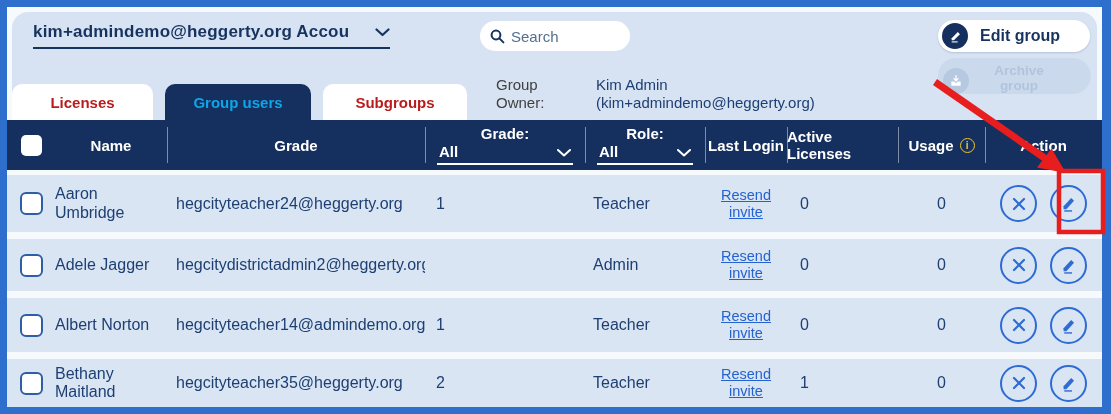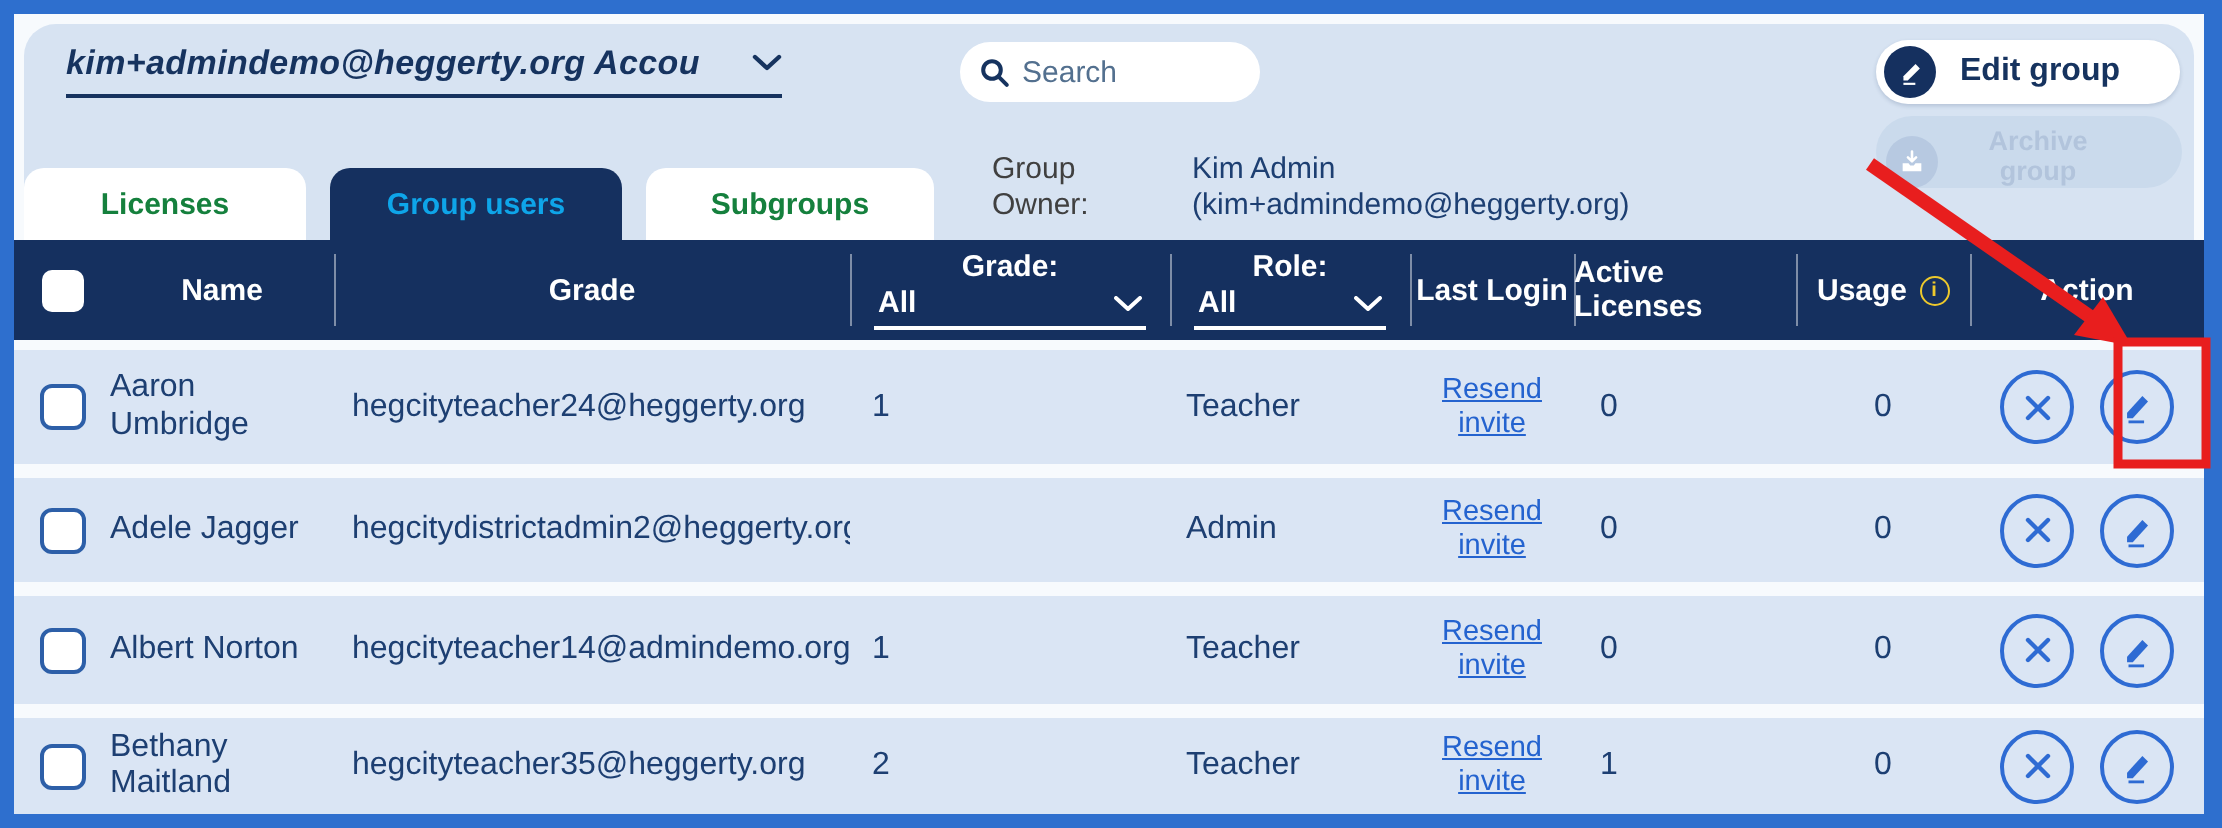--- a/index.html
+++ b/index.html
@@ -21,21 +21,20 @@
     position: absolute; left: 12px; top: 12px; width: 1085px; height: 108px;
     background: #d7e3f2; border-radius: 16px 16px 0 0; z-index: 1;
   }
 
   
   .account-select {
     position: absolute; left: 33px; top: 22px; z-index: 3;
     display: inline-flex; align-items: center; gap: 26px;
     padding-bottom: 5px; border-bottom: 2px solid #16335f;
     cursor: pointer;
-    font-style: italic;
   }
   .account-select .label { font-size: 17px; font-weight: bold; color: #16335f; letter-spacing: .2px; }
 
   .chev { display: inline-block; }
 
   
   .search-pill {
     position: absolute; left: 480px; top: 21px; width: 150px; height: 30px; z-index: 3;
     background: #ffffff; border-radius: 16px; display: flex; align-items: center; padding: 0 10px; gap: 6px;
   }
@@ -73,21 +72,21 @@
     display: flex; align-items: center; justify-content: center; flex: 0 0 auto;
   }
   .btn-archive-group .lbl {
     font-size: 13.5px; font-weight: bold; color: #b2c4dc; line-height: 1.1;
     width: 72px; text-align: center; white-space: pre-line;
   }
 
   
   .tab { position: absolute; top: 84px; height: 37px; z-index: 2; border: none; cursor: pointer;
     border-radius: 10px 10px 0 0; background: #ffffff; font-family: "Liberation Sans", sans-serif;
-    font-size: 15px; font-weight: bold; color: #15803d; }
+    font-size: 15px; font-weight: bold; color: #b91c1c; }
   .tab.active { background: #15305f; color: #0ea5e9; }
   .tab-licenses  { left: 12px;  width: 141px; }
   .tab-groupusers{ left: 165px; width: 146px; }
   .tab-subgroups { left: 323px; width: 144px; }
 
   
   .grid-cols {
     display: grid;
     grid-template-columns: 48px 112px 258px 160px 120px 82px 111px 87px 1fr;
   }

